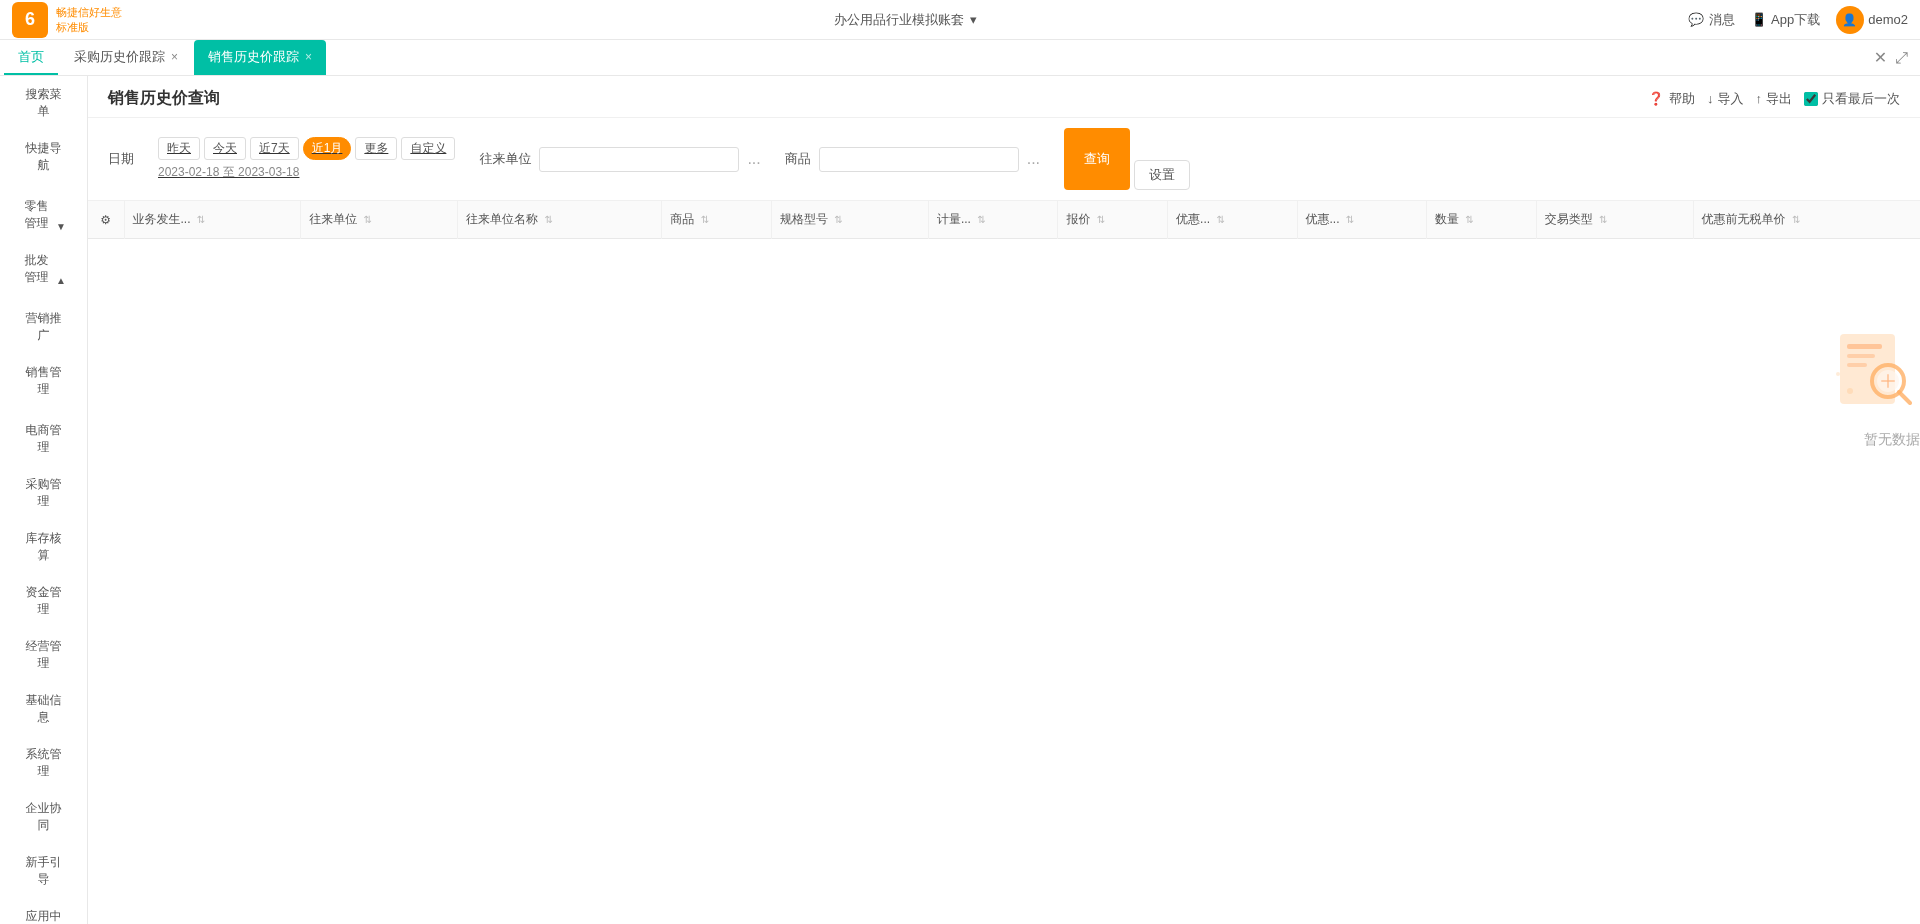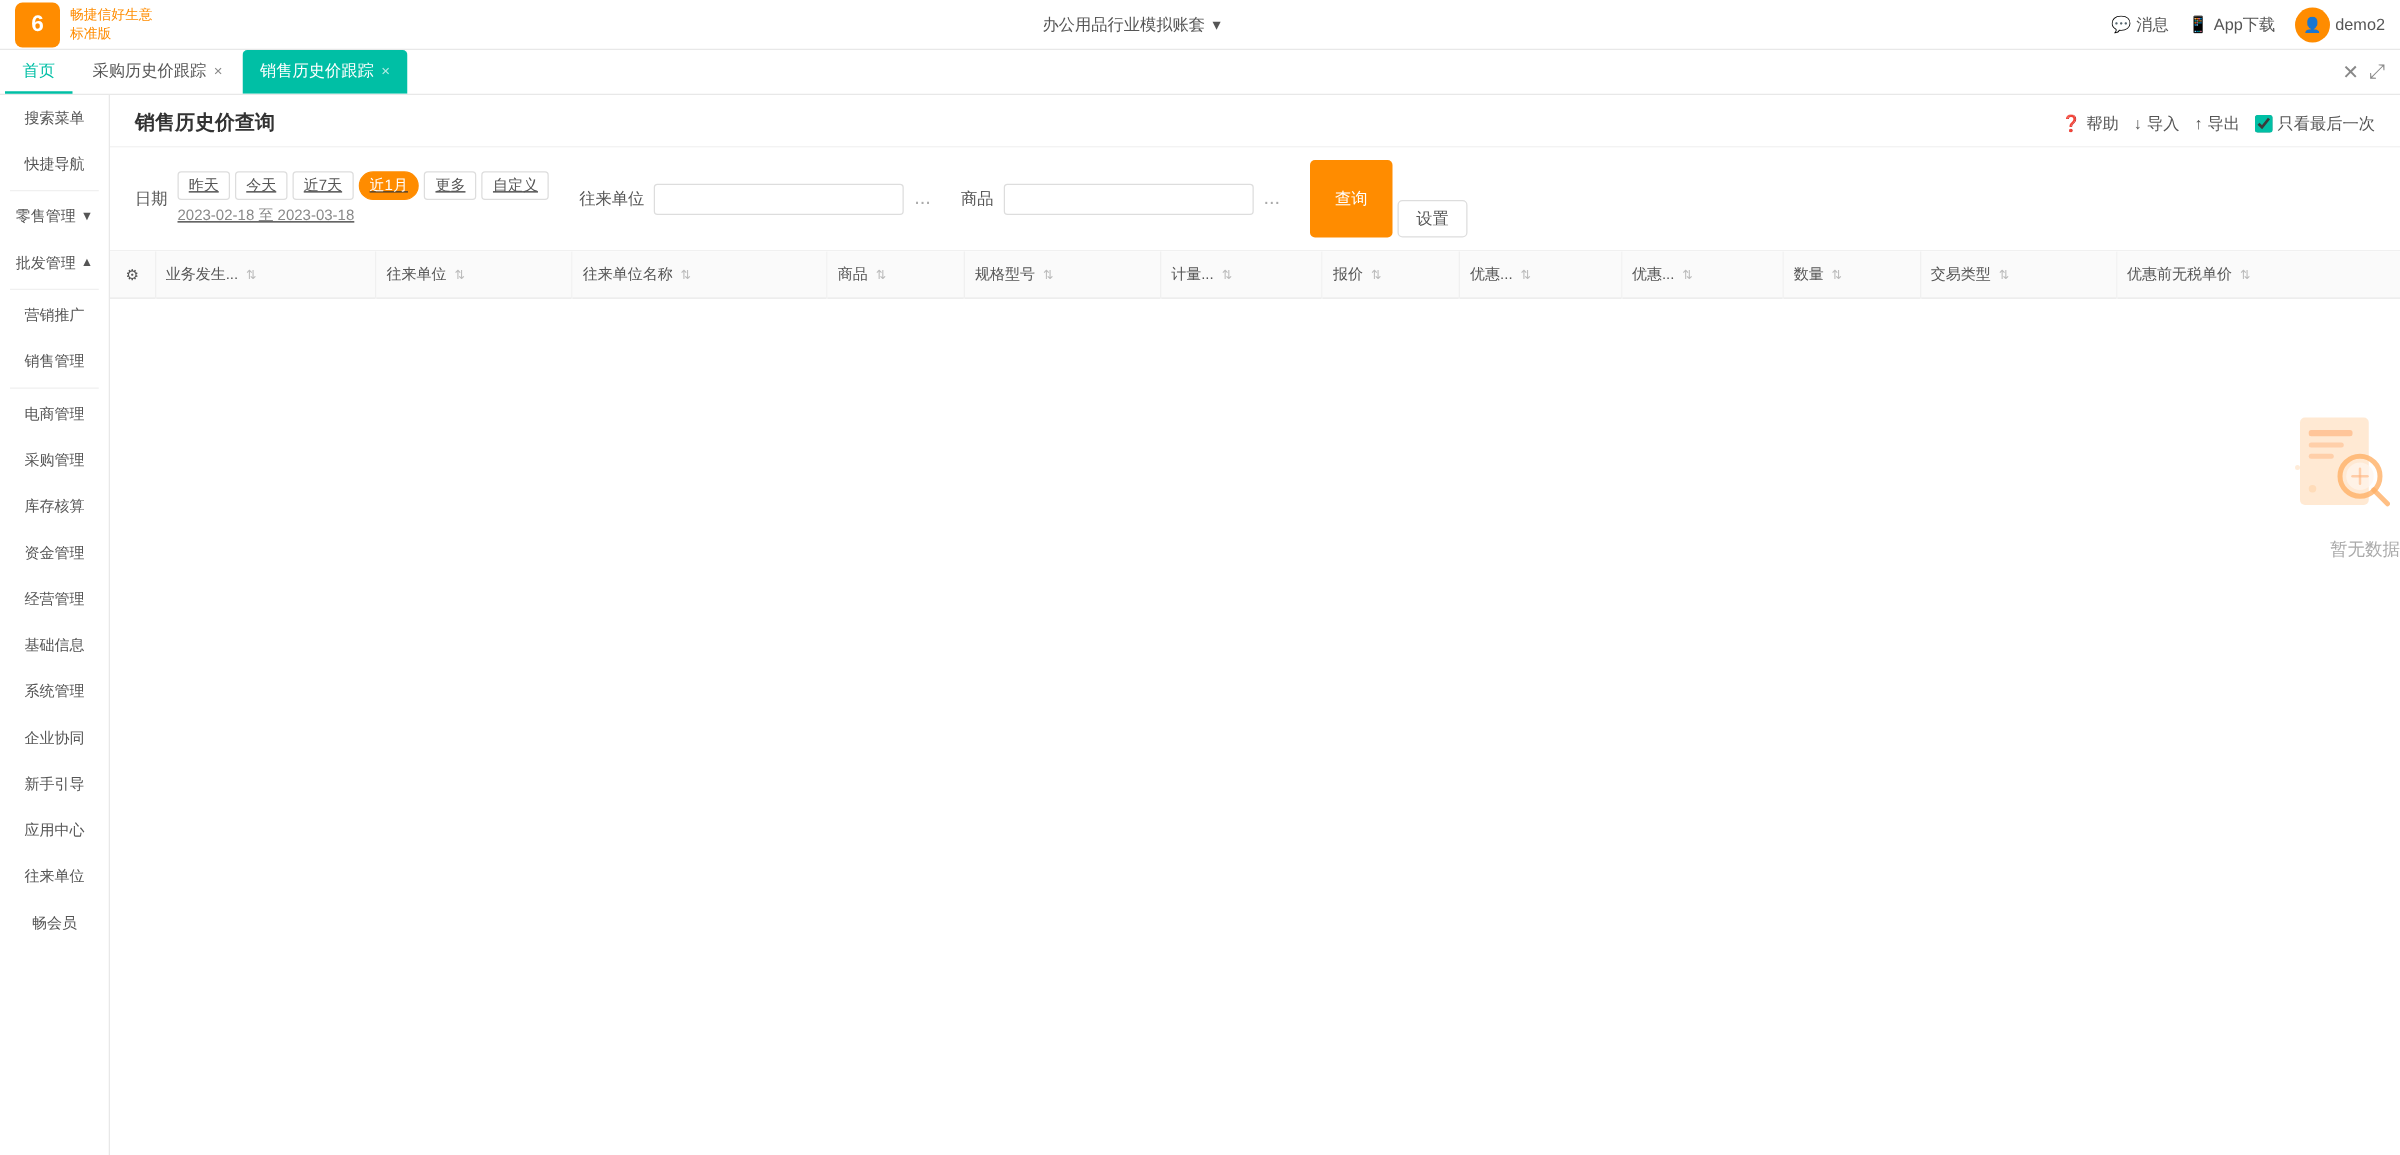--- a/index.html
+++ b/index.html
@@ -22,39 +22,39 @@
     .tab.active { background: #00bfa5; color: #fff; border-radius: 4px 4px 0 0; }
     .tab-close { font-size: 12px; cursor: pointer; opacity: 0.7; }
     .tabbar-right { margin-left: auto; display: flex; align-items: center; gap: 8px; padding-right: 8px; }
     .tabbar-btn { font-size: 16px; color: #888; cursor: pointer; }
 
     
     .main-layout { display: flex; flex: 1; overflow: hidden; }
 
     
     .sidebar { width: 88px; background: #fff; border-right: 1px solid #e8e8e8; display: flex; flex-direction: column; overflow-y: auto; flex-shrink: 0; }
-    .sidebar-item { padding: 10px 4px; text-align: center; cursor: pointer; font-size: 12px; color: #555; display: flex; flex-direction: column; align-items: center; gap: 3px; }
+    .sidebar-item { padding: 10px 21px; text-align: center; cursor: pointer; font-size: 12px; color: #555; display: flex; flex-direction: column; align-items: flex-end; gap: 3px; }
     .sidebar-item.has-arrow { flex-direction: row; justify-content: center; gap: 4px; }
     .sidebar-arrow { font-size: 10px; }
     .sidebar-divider { height: 1px; background: #f0f0f0; margin: 2px 8px; }
 
     
     .content { flex: 1; overflow: auto; padding: 0; display: flex; flex-direction: column; }
 
     
     .page-header { background: #fff; padding: 12px 20px 8px; border-bottom: 1px solid #f0f0f0; display: flex; justify-content: space-between; align-items: center; flex-shrink: 0; }
     .page-title { font-size: 16px; font-weight: bold; color: #333; }
     .page-header-actions { display: flex; align-items: center; gap: 12px; color: #555; font-size: 13px; }
     .page-header-actions span { display: flex; align-items: center; gap: 4px; cursor: pointer; }
     .checkbox-label { display: flex; align-items: center; gap: 4px; }
     .checkbox-teal { accent-color: #00bfa5; width: 14px; height: 14px; }
 
     
     .filter-bar { background: #fff; padding: 10px 20px; border-bottom: 1px solid #f0f0f0; display: flex; align-items: center; gap: 24px; flex-wrap: wrap; flex-shrink: 0; }
-    .filter-group { display: flex; align-items: center; gap: 8px; }
+    .filter-group { display: flex; align-items: center; gap: 24px; }
     .filter-label { color: #555; font-size: 13px; white-space: nowrap; }
     .date-buttons { display: flex; gap: 4px; align-items: center; }
     .date-btn { padding: 2px 8px; border: 1px solid #ddd; border-radius: 3px; background: #fff; cursor: pointer; font-size: 12px; color: #555; }
     .date-btn.active { background: #ff8c00; color: #fff; border-color: #ff8c00; border-radius: 12px; }
     .date-range-text { font-size: 12px; color: #888; margin-top: 2px; }
     .filter-input-group { display: flex; align-items: center; gap: 8px; }
     .filter-input { border: 1px solid #ddd; padding: 4px 8px; border-radius: 3px; font-size: 13px; color: #333; min-width: 200px; outline: none; }
     .filter-dots { color: #aaa; font-size: 16px; cursor: pointer; }
     .query-btn { background: #ff8c00; color: #fff; border: none; padding: 6px 20px; border-radius: 4px; cursor: pointer; font-size: 13px; }
     .setting-btn { border: 1px solid #ddd; background: #fff; padding: 5px 14px; border-radius: 4px; cursor: pointer; font-size: 13px; color: #555; margin-top: 32px; }

